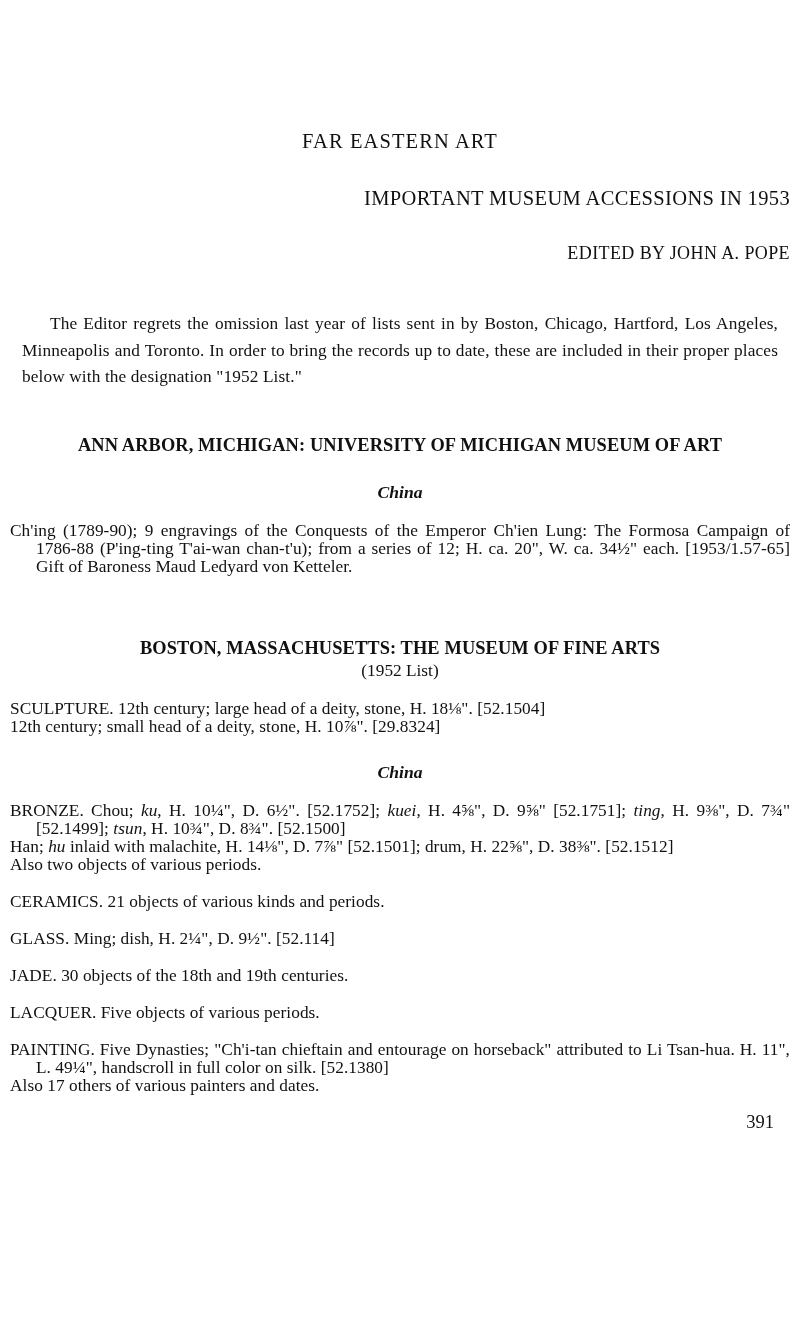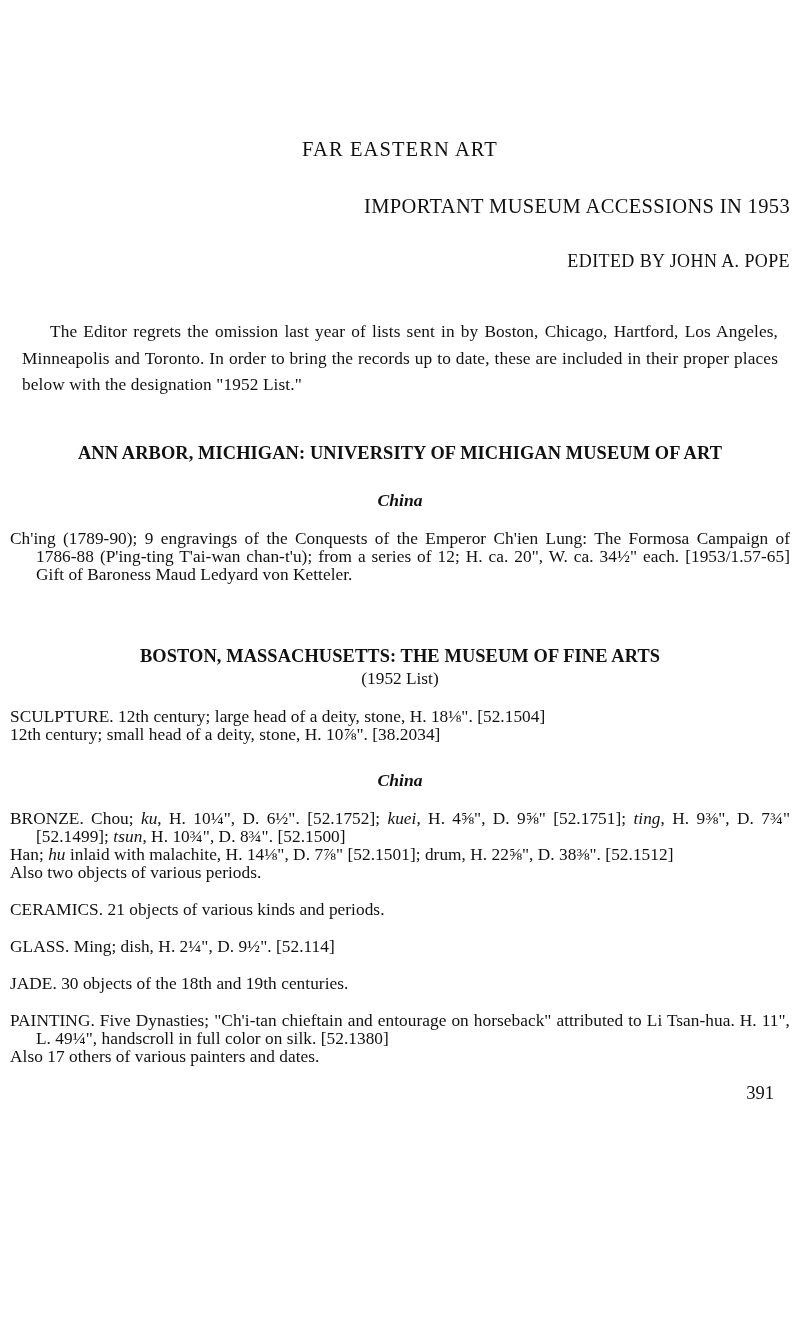--- a/index.html
+++ b/index.html
@@ -18,21 +18,21 @@
     -webkit-font-smoothing: none;
   }
 
   .page {
     position: absolute;
     left: 0;
     top: 0;
     width: 800px;
     height: 1300px;
     box-sizing: border-box;
-    padding: 12px 10px 0 10px;
+    padding: 4px 10px 0 10px;
   }
 
   
   .title-main {
     text-align: center;
     font-size: 20.5px;
     letter-spacing: 1.1px;
     font-weight: 400;
     margin: 0;
     padding-top: 126px;
@@ -136,36 +136,37 @@
 
   <p class="entry hang gap-md"><span>Ch'ing (1789-90); 9 engravings of the Conquests of the Emperor Ch'ien Lung: The Formosa Campaign of 1786-88 (P'ing-ting T'ai-wan chan-t'u); from a series of 12; H. ca. 20", W. ca. 34½" each. [1953/1.57-65] Gift of Baroness Maud Ledyard von Ketteler.</span></p>
 
   <div class="gap-block">
     <h3 class="museum-heading">BOSTON, MASSACHUSETTS: THE MUSEUM OF FINE ARTS</h3>
     <p class="museum-subheading">(1952 List)</p>
   </div>
 
 
   <p class="entry flat gap-md">SCULPTURE.  12th century; large head of a deity, stone, H. 18⅛". [52.1504]</p>
-  <p class="entry flat">12th century; small head of a deity, stone, H. 10⅞". [38.2034]</p>
+  <p class="entry flat">12th century; small head of a deity, stone, H. 10⅞". [29.8324]</p>
 
   <h4 class="country">China</h4>
 
   <p class="entry hang gap-md"><span>BRONZE. Chou; </span><span class="it">ku</span><span>, H. 10¼", D. 6½". [52.1752]; </span><span class="it">kuei</span><span>, H. 4⅝", D. 9⅝" [52.1751]; </span><span class="it">ting</span><span>,</span> <span>H. 9⅜", D. 7¾" [52.1499]; </span><span class="it">tsun</span><span>, H. 10¾", D. 8¾". [52.1500]</span></p>
 
   <p class="entry hang"><span>Han; </span><span class="it">hu</span><span> inlaid with malachite, H. 14⅛", D. 7⅞" [52.1501]; drum, H. 22⅝", D. 38⅜". [52.1512]</span></p>
 
   <p class="entry flat">Also two objects of various periods.</p>
 
   <p class="entry flat gap-md">CERAMICS.  21 objects of various kinds and periods.</p>
 
   <p class="entry flat gap-md">GLASS. Ming; dish, H. 2¼", D. 9½". [52.114]</p>
 
   <p class="entry flat gap-md">JADE.  30 objects of the 18th and 19th centuries.</p>
 
+  <p class="entry flat gap-md">LACQUER.  Five objects of various periods.</p>
 
   <p class="entry hang gap-md">PAINTING.  Five Dynasties;  "Ch'i-tan  chieftain  and  entourage  on  horseback"  attributed to Li Tsan-hua. H. 11", L. 49¼", handscroll in full color on silk. [52.1380]</p>
 
   <p class="entry flat">Also 17 others of various painters and dates.</p>
 
   <p class="page-number">391</p>
 
 </div>
 
 </body></html>

